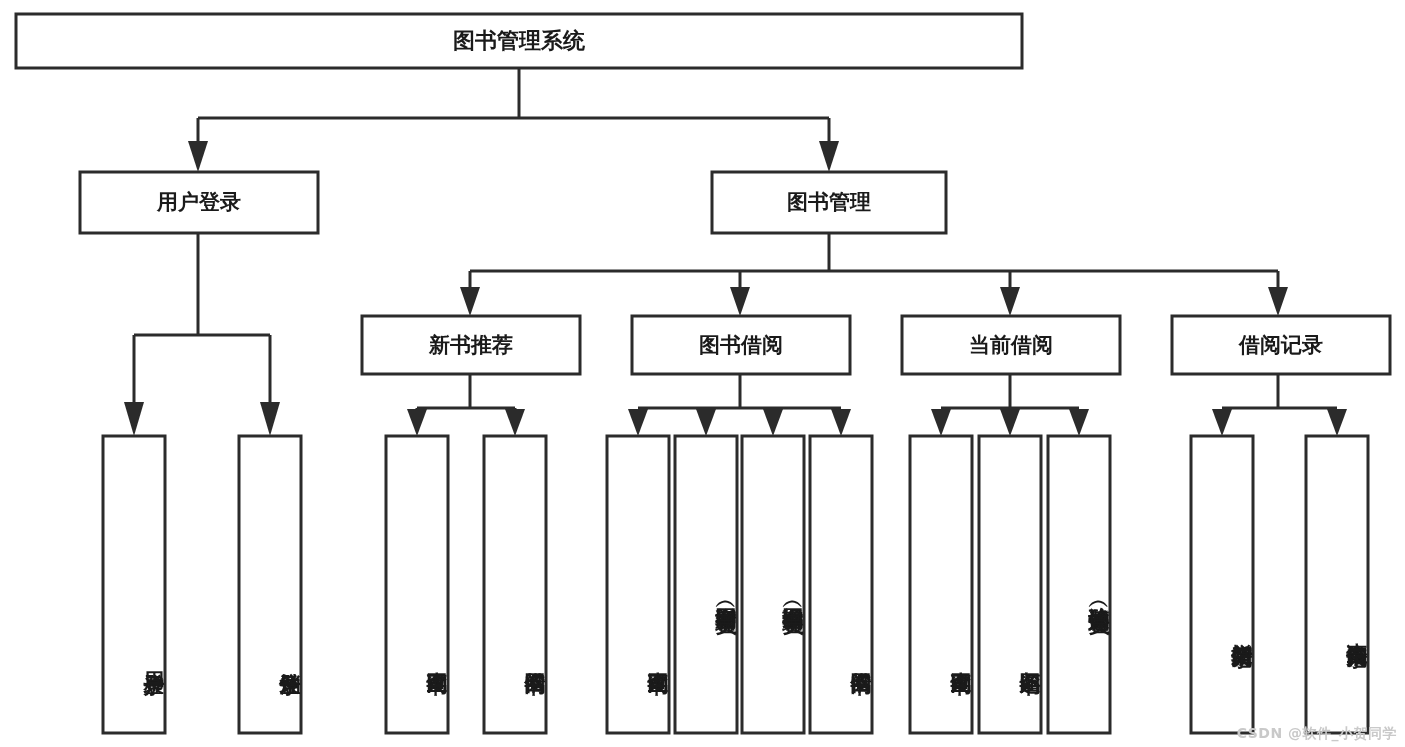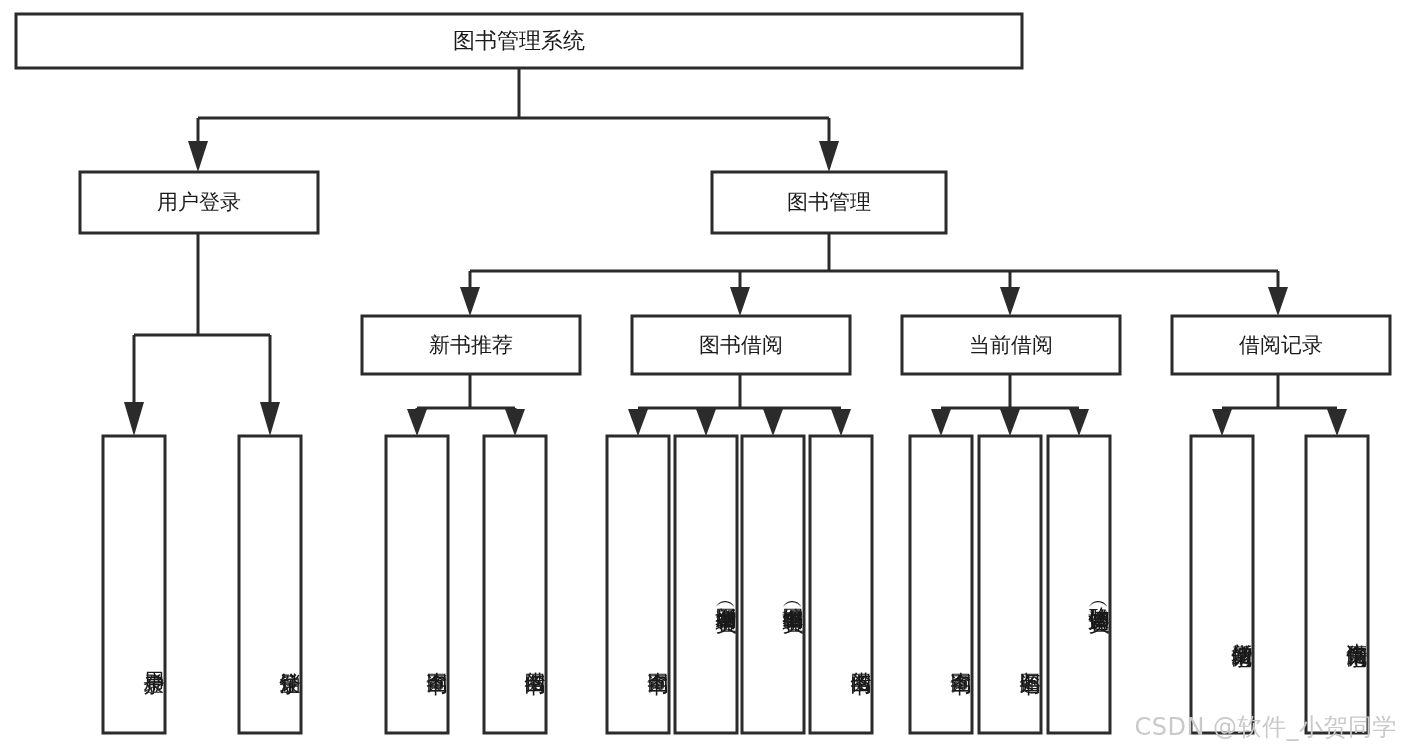--- a/index.html
+++ b/index.html
@@ -11,20 +11,21 @@
     width: 1405px;
     height: 747px;
     font-family: "DejaVu Sans", "Liberation Sans", sans-serif;
     overflow: hidden;
   }
   #diagram-root {
     position: relative;
     width: 1405px;
     height: 747px;
     background: #ffffff;
+    font-weight: bold;
   }
   svg.diagram-canvas {
     position: absolute;
     top: 0;
     left: 0;
     width: 1405px;
     height: 747px;
   }
   .node-box {
     fill: #ffffff;
@@ -68,21 +69,21 @@
     align-items: flex-start;
     justify-content: center;
     white-space: nowrap;
     pointer-events: none;
   }
   .watermark {
     position: absolute;
     right: 8px;
     bottom: 4px;
     font-family: "DejaVu Sans", "Liberation Sans", sans-serif;
-    font-size: 24px;
+    font-size: 14px;
     color: #c9c9c9;
     white-space: nowrap;
     letter-spacing: 0.5px;
   }
 </style>
 </head>
 <body>
 
 <div id="diagram-root">
 

